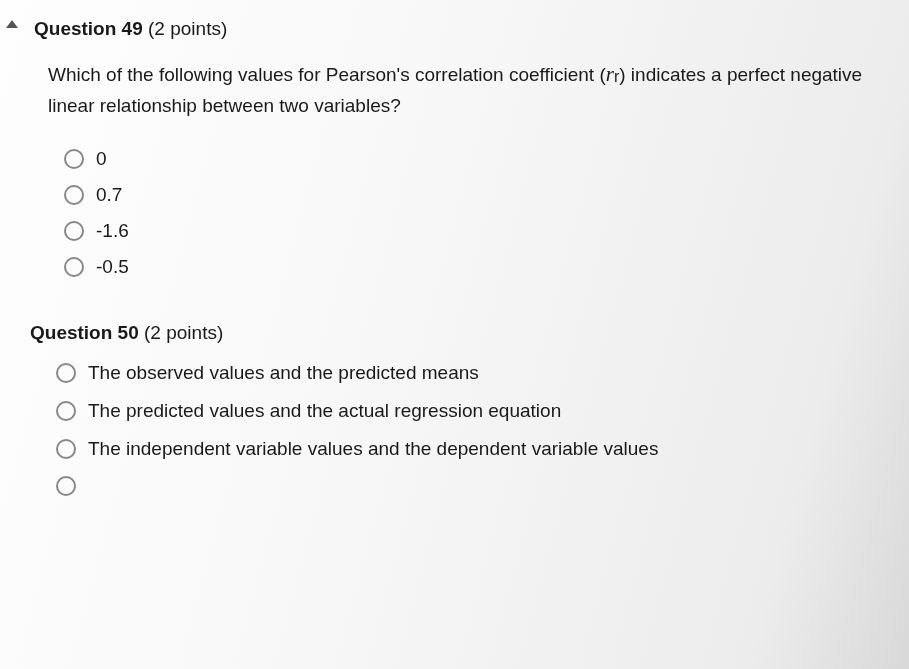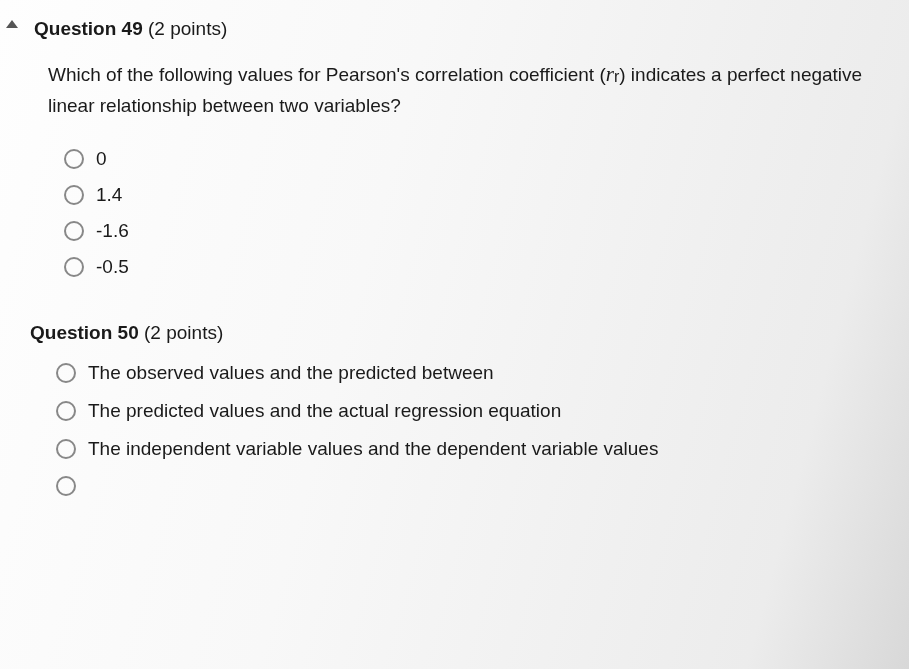--- a/index.html
+++ b/index.html
@@ -84,42 +84,42 @@
     <div class="q-prompt">
       <span>Which of the following values for Pearson's correlation coefficient (</span><span class="math-ital">r</span><span class="math-sub">r</span><span>) indicates a perfect negative linear relationship between two variables?</span>
     </div>
     <div class="options">
       <div class="option">
         <div class="radio"></div>
         <div class="option-label">0</div>
       </div>
       <div class="option">
         <div class="radio"></div>
-        <div class="option-label">1.4</div>
+        <div class="option-label">0.7</div>
       </div>
       <div class="option">
         <div class="radio"></div>
         <div class="option-label">-1.6</div>
       </div>
       <div class="option">
         <div class="radio"></div>
         <div class="option-label">-0.5</div>
       </div>
     </div>
   </div>
 
   <div class="q50">
     <div class="q-header">
       <span class="bold">Question 50</span>
       <span class="points">(2 points)</span>
     </div>
     <div class="options">
       <div class="option">
         <div class="radio"></div>
-        <div class="option-label">The observed values and the predicted between</div>
+        <div class="option-label">The observed values and the predicted means</div>
       </div>
       <div class="option">
         <div class="radio"></div>
         <div class="option-label">The predicted values and the actual regression equation</div>
       </div>
       <div class="option">
         <div class="radio"></div>
         <div class="option-label">The independent variable values and the dependent variable values</div>
       </div>
       <div class="option">

